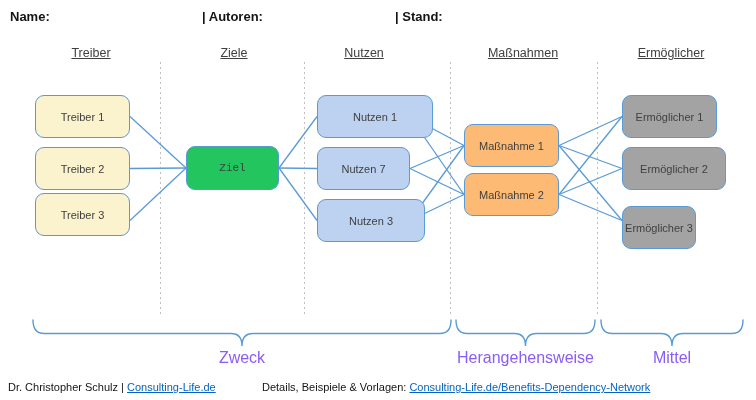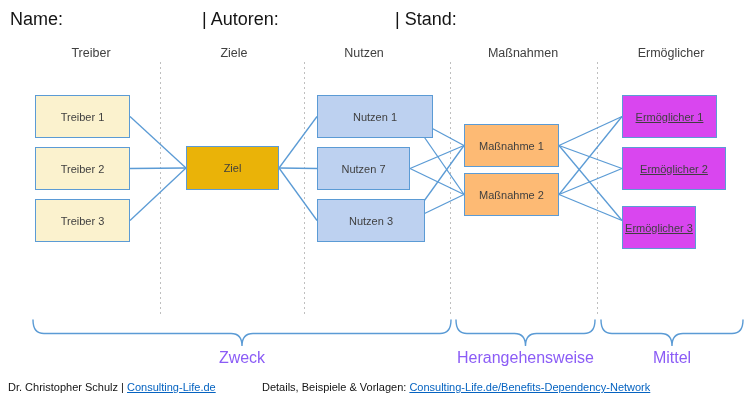--- a/index.html
+++ b/index.html
@@ -1,32 +1,32 @@
 <!DOCTYPE html>
 <html><head>
 <meta charset="utf-8">
 <style>
   html,body{margin:0;padding:0;background:#fff;}
   .canvas{
     position:relative;width:756px;height:400px;background:#ffffff;overflow:hidden;
     font-family:"Liberation Sans",sans-serif;
   }
-  .topbar-label{position:absolute;top:9px;font-size:18px;color:#141414;font-weight:400;white-space:pre;}
-  .col-header{position:absolute;top:46px;transform:translateX(-50%);font-size:12.5px;color:#404040;white-space:nowrap;}
+  .topbar-label{position:absolute;top:9px;font-size:13px;color:#141414;font-weight:700;white-space:pre;}
+  .col-header{position:absolute;top:46px;transform:translateX(-50%);font-size:12.5px;color:#404040;white-space:nowrap;text-decoration:underline;}
   .diagram-svg{position:absolute;left:0;top:0;width:756px;height:400px;}
   .node{
-    position:absolute;box-sizing:border-box;border:1.5px solid #5B9BD5;border-radius:0;
+    position:absolute;box-sizing:border-box;border:1.5px solid #5B9BD5;border-radius:9px;
     display:flex;align-items:center;justify-content:center;
     font-size:11px;color:#3f3f3f;white-space:nowrap;
   }
   .fill-treiber{background:#FBF2CE;}
-  .fill-ziel{background:#eab308;}
+  .fill-ziel{background:#22c55e;font-family:Liberation Mono, monospace;}
   .fill-nutzen{background:#BDD1F0;}
   .fill-massnahme{background:#fdba74;}
-  .fill-ermoeglicher{background:#d946ef;text-decoration:underline;}
+  .fill-ermoeglicher{background:#a3a3a3;}
   .brace-label{position:absolute;top:349px;transform:translateX(-50%);font-size:16px;color:#8b5cf6;white-space:nowrap;}
   .footer{position:absolute;top:381px;font-size:11px;color:#141414;white-space:pre;}
   .footer a{color:#0563C1;text-decoration:underline;cursor:pointer;}
 </style>
 </head>
 <body>
 
 <div class="canvas">
 
   <span class="topbar-label" style="left:10px">Name:</span>
@@ -74,21 +74,21 @@
   </svg>
 
   <span class="col-header" style="left:91px">Treiber</span>
   <span class="col-header" style="left:234px">Ziele</span>
   <span class="col-header" style="left:364px">Nutzen</span>
   <span class="col-header" style="left:523px">Maßnahmen</span>
   <span class="col-header" style="left:671px">Ermöglicher</span>
 
   <div class="node fill-treiber" style="left:35px;top:95px;width:95px;height:43px">Treiber 1</div>
   <div class="node fill-treiber" style="left:35px;top:147px;width:95px;height:43px">Treiber 2</div>
-  <div class="node fill-treiber" style="left:35px;top:199px;width:95px;height:43px">Treiber 3</div>
+  <div class="node fill-treiber" style="left:35px;top:193px;width:95px;height:43px">Treiber 3</div>
 
   <div class="node fill-ziel" style="left:186px;top:146px;width:93px;height:44px">Ziel</div>
 
   <div class="node fill-nutzen" style="left:317px;top:95px;width:116px;height:43px">Nutzen 1</div>
   <div class="node fill-nutzen" style="left:317px;top:147px;width:93px;height:43px">Nutzen 7</div>
   <div class="node fill-nutzen" style="left:317px;top:199px;width:108px;height:43px">Nutzen 3</div>
 
   <div class="node fill-massnahme" style="left:464px;top:124px;width:95px;height:43px">Maßnahme 1</div>
   <div class="node fill-massnahme" style="left:464px;top:173px;width:95px;height:43px">Maßnahme 2</div>
 

